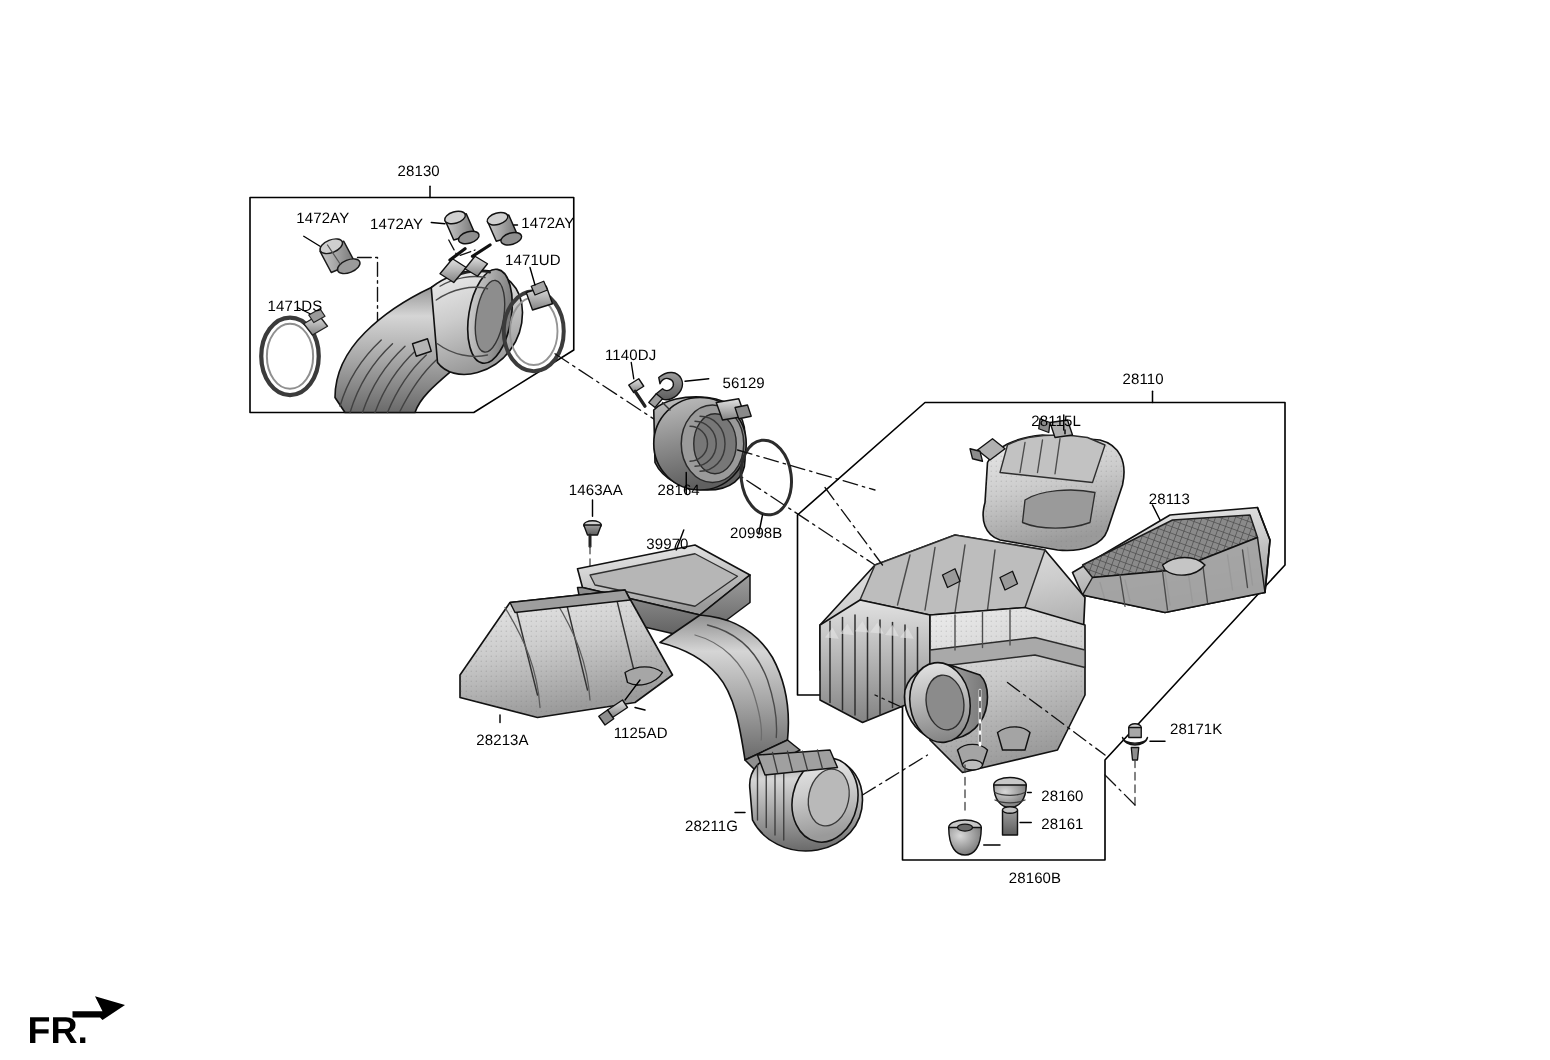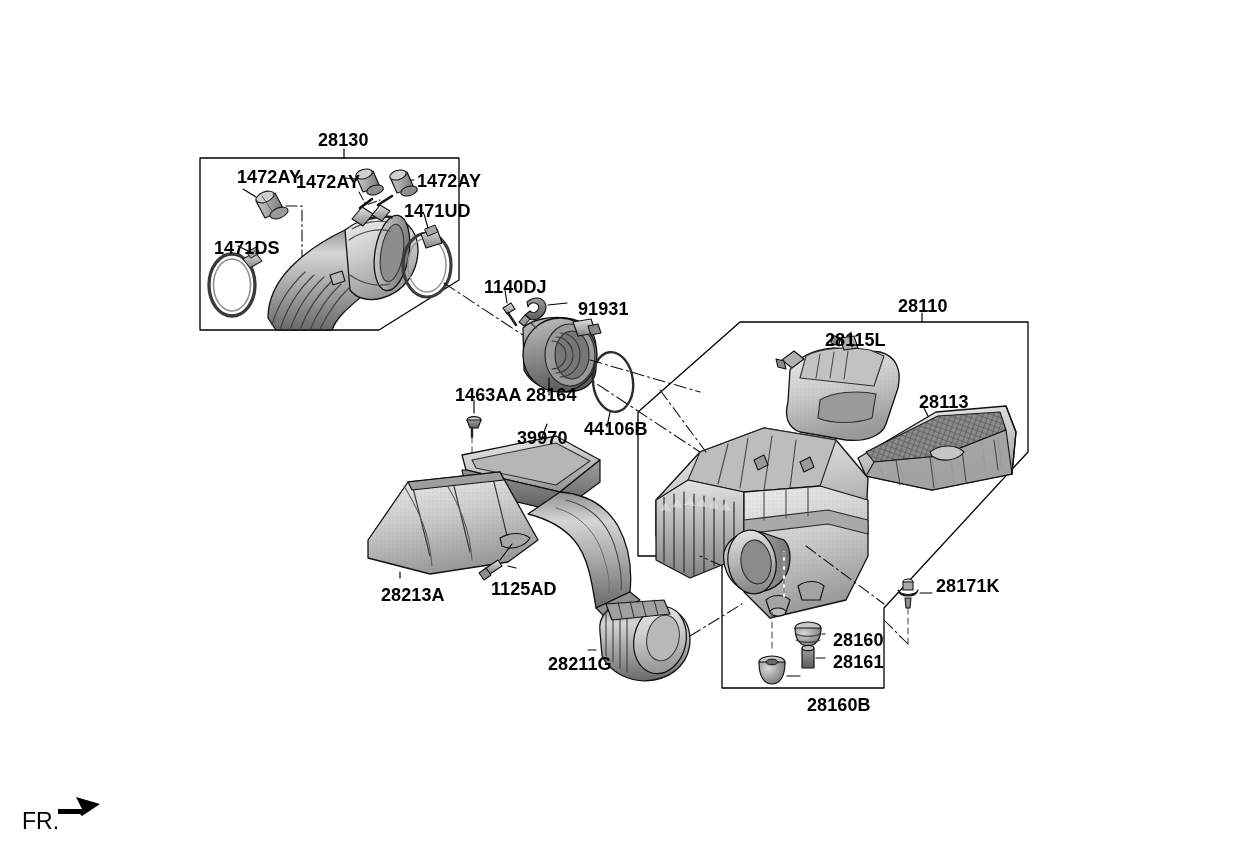--- a/index.html
+++ b/index.html
@@ -4,26 +4,26 @@
 <style>
   html,body{margin:0;padding:0;background:#ffffff;}
   body{
     width:1240px;height:848px;overflow:hidden;position:relative;
     font-family:"Liberation Sans","DejaVu Sans",sans-serif;
     -webkit-font-smoothing:antialiased;
   }
   #stage{position:absolute;left:0;top:0;width:1240px;height:848px;}
   #svgroot{position:absolute;left:0;top:0;width:1240px;height:848px;}
   .lbl{
-    position:absolute;color:#000;font-size:18px;font-weight:700;
+    position:absolute;color:#000;font-size:12px;font-weight:400;
     letter-spacing:0.1px;white-space:nowrap;line-height:1;
   }
   .fr-wrap{position:absolute;left:22px;top:792px;}
   .fr-text{
-    position:absolute;left:0;top:18px;font-size:23px;font-weight:400;color:#000;
+    position:absolute;left:0;top:18px;font-size:30px;font-weight:700;color:#000;
     font-family:"Liberation Sans","DejaVu Sans",sans-serif;line-height:1;
   }
   .fr-arrow{position:absolute;left:34px;top:0px;}
 </style>
 </head>
 <body>
 
 <div id="stage">
 
 <svg id="svgroot" viewBox="0 0 1240 848" xmlns="http://www.w3.org/2000/svg">
@@ -428,23 +428,23 @@
 
 <div class="lbl" style="left:318px;top:131px">28130</div>
 <div class="lbl" style="left:898px;top:297px">28110</div>
 
 <div class="lbl" style="left:237px;top:168px">1472AY</div>
 <div class="lbl" style="left:296px;top:173px">1472AY</div>
 <div class="lbl" style="left:417px;top:172px">1472AY</div>
 <div class="lbl" style="left:404px;top:202px">1471UD</div>
 <div class="lbl" style="left:214px;top:239px">1471DS</div>
 <div class="lbl" style="left:484px;top:278px">1140DJ</div>
-<div class="lbl" style="left:578px;top:300px">91931</div>
+<div class="lbl" style="left:578px;top:300px">56129</div>
 <div class="lbl" style="left:526px;top:386px">28164</div>
-<div class="lbl" style="left:584px;top:420px">44106B</div>
+<div class="lbl" style="left:584px;top:420px">20998B</div>
 <div class="lbl" style="left:455px;top:386px">1463AA</div>
 <div class="lbl" style="left:517px;top:429px">39970</div>
 <div class="lbl" style="left:381px;top:586px">28213A</div>
 <div class="lbl" style="left:491px;top:580px">1125AD</div>
 <div class="lbl" style="left:548px;top:655px">28211G</div>
 <div class="lbl" style="left:825px;top:331px">28115L</div>
 <div class="lbl" style="left:919px;top:393px">28113</div>
 <div class="lbl" style="left:936px;top:577px">28171K</div>
 <div class="lbl" style="left:833px;top:631px">28160</div>
 <div class="lbl" style="left:833px;top:653px">28161</div>

